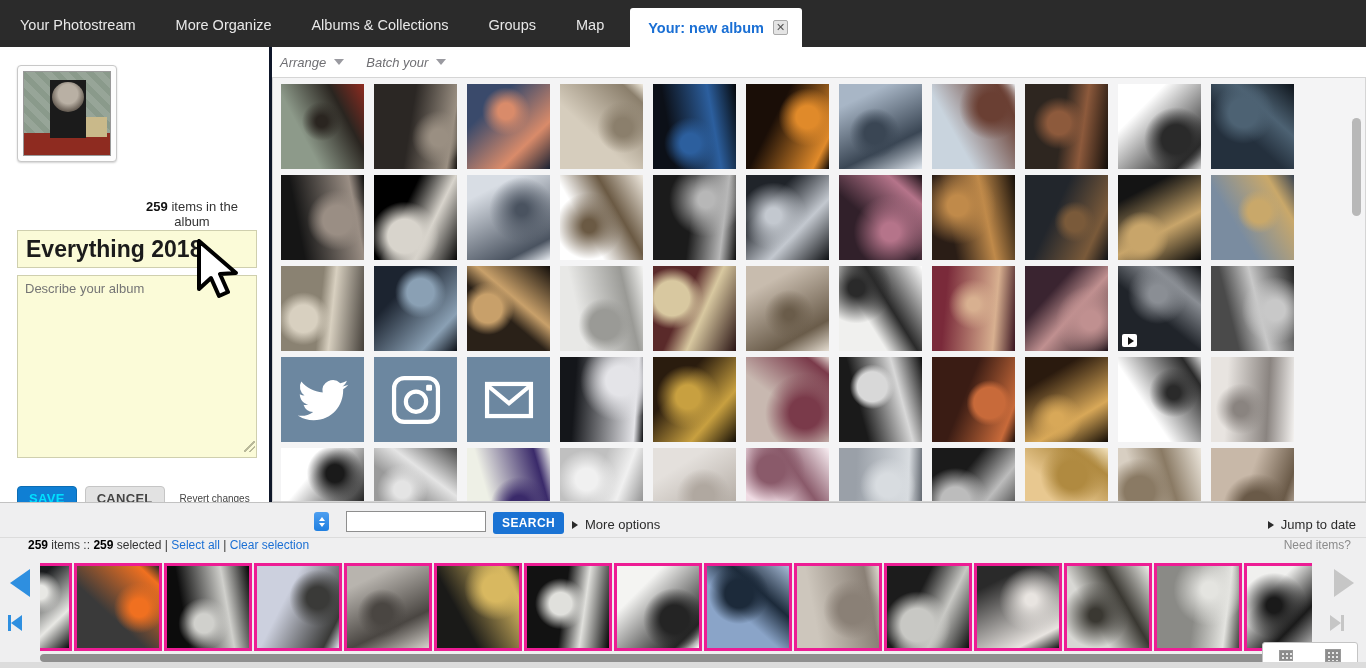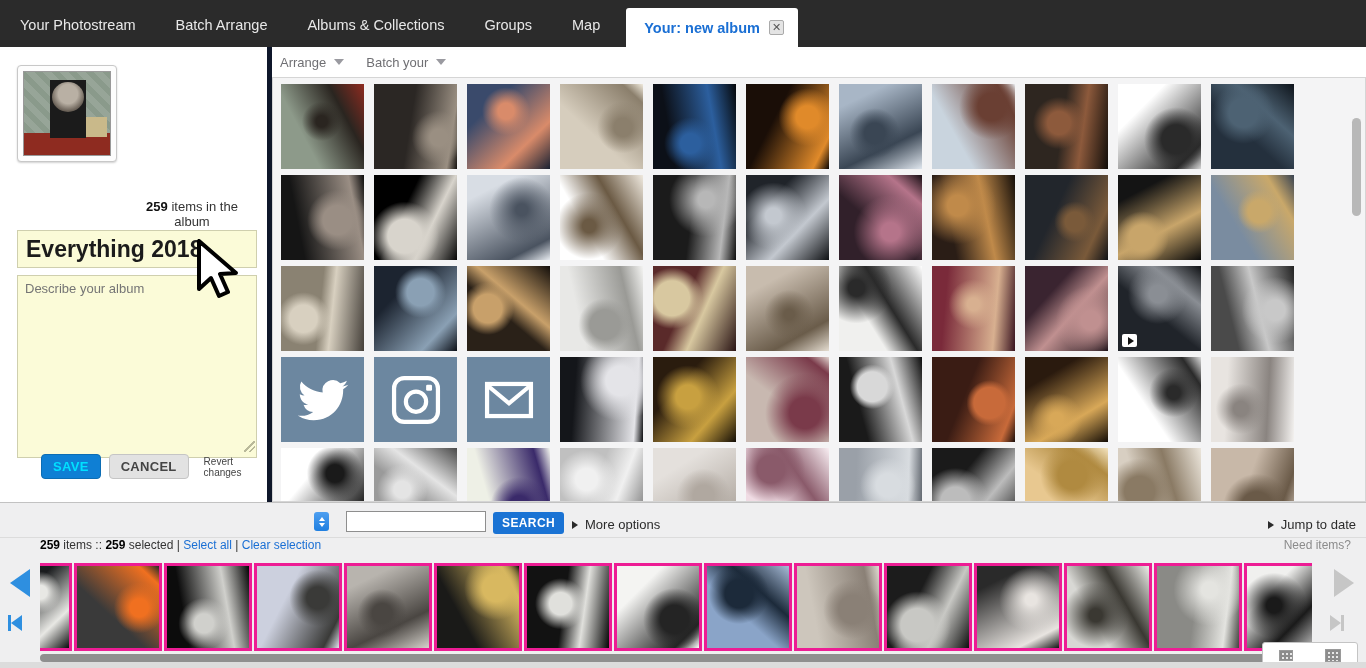--- a/index.html
+++ b/index.html
@@ -64,21 +64,21 @@
     position: absolute; top: 47px; left: 0;
     width: 1366px; height: 455px;
     background: #ffffff;
   }
 
   
   .leftpanel {
     position: absolute; top: 0; left: 0;
     width: 272px; height: 455px;
     background: #ffffff;
-    border-right: 5px solid #0f172a;
+    border-right: 3px solid #0f172a;
   }
   .thumb-frame {
     position: absolute; top: 18px; left: 17px;
     width: 100px; height: 97px;
     background: #fdfdfd;
     border: 1px solid #c8c8c8;
     border-radius: 4px;
     padding: 5px;
     box-shadow: 0 1px 2px rgba(0,0,0,0.18);
   }
@@ -128,21 +128,21 @@
     outline: none;
   }
   .resize-grip {
     position: absolute; top: 394px; left: 244px;
     width: 11px; height: 11px;
     pointer-events: none;
     background:
       linear-gradient(135deg, transparent 0 45%, #b9b99a 45% 55%, transparent 55% 100%),
       linear-gradient(135deg, transparent 0 70%, #b9b99a 70% 80%, transparent 80% 100%);
   }
-  .btnrow { position: absolute; top: 407px; left: 17px; display: flex; align-items: center; margin-left: 24px; }
+  .btnrow { position: absolute; top: 439px; left: 17px; display: flex; align-items: center; }
   .btn-save {
     background: #0f7fd4;
     color: #00e0ff;
     font-weight: bold; font-size: 13px;
     border: 1px solid #0c6db4;
     border-radius: 4px;
     padding: 4px 11px;
     cursor: pointer;
     letter-spacing: 0.3px;
   }
@@ -164,20 +164,21 @@
     width: 52px; height: 62px;
     z-index: 60;
     pointer-events: none;
   }
 
   
   .gridpanel {
     position: absolute; top: 0; left: 272px;
     width: 928px; height: 455px;
     background: #0c4a6e;
+    font-style: italic;
   }
   .gridtoolbar {
     position: absolute; top: 0; left: 0;
     width: 1094px; height: 30px;
     background: #ffffff;
     display: flex; align-items: center;
     padding-left: 8px;
   }
   .tb-item {
     font-size: 13px; color: #6f6f73;
@@ -321,21 +322,21 @@
     margin-right: 7px;
   }
 
   
   .statusrow {
     position: absolute; top: 538px; left: 0;
     width: 1366px; height: 17px;
     background: #efeff0;
   }
   .statustext {
-    position: absolute; left: 40px; top: 0;
+    position: absolute; left: 28px; top: 0;
     font-size: 12px; color: #333;
   }
   .statustext b { color: #000; }
   .statustext a { color: #1a6fd4; text-decoration: none; cursor: pointer; }
   .needhelp {
     position: absolute; right: 15px; top: 0;
     font-size: 12px; color: #8b8b8b; cursor: pointer;
   }
 
   
@@ -441,21 +442,21 @@
 </style>
 </head>
 <body>
 
 <div class="topnav">
   <div class="navtabs">
     <div class="navtab">
       <span>Your Photostream</span>
     </div>
     <div class="navtab">
-      <span>Batch Arrange</span>
+      <span>More Organize</span>
     </div>
     <div class="navtab">
       <span>Albums &amp; Collections</span>
     </div>
     <div class="navtab">
       <span>Groups</span>
     </div>
     <div class="navtab">
       <span>Map</span>
     </div>

